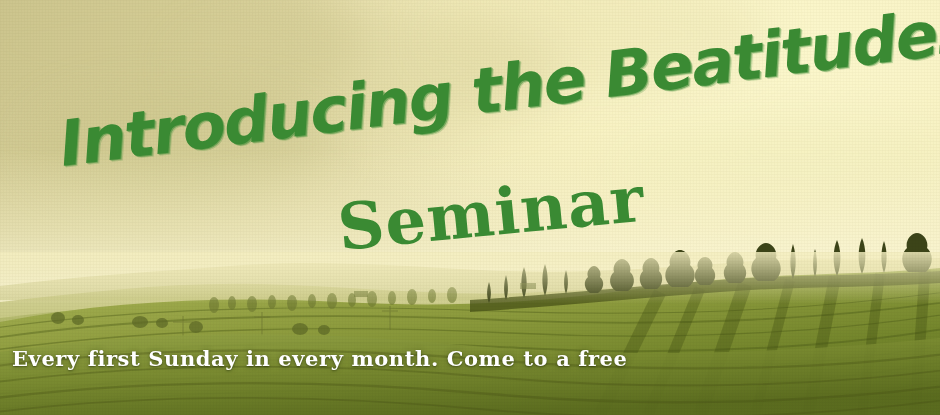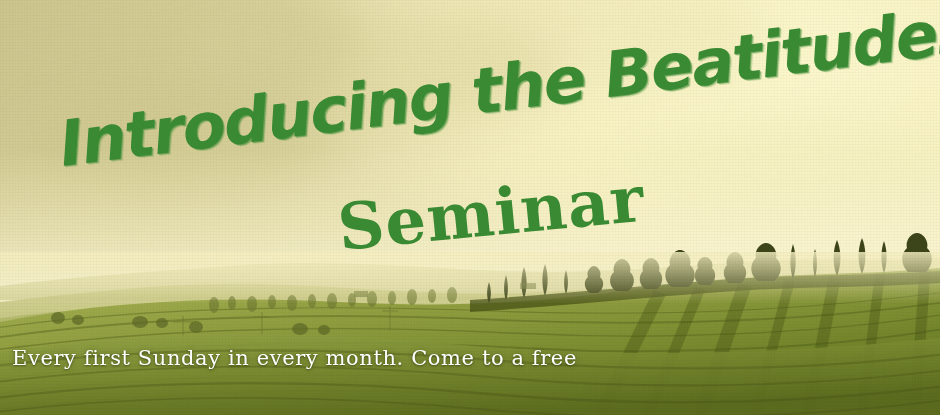--- a/index.html
+++ b/index.html
@@ -97,21 +97,21 @@
     background-image:repeating-linear-gradient(58deg,
         rgba(255,255,255,.00) 0px, rgba(255,255,255,.00) 1.4px,
         rgba(250,247,205,.55) 1.4px, rgba(250,247,205,.55) 3.0px);
     -webkit-background-clip:text; background-clip:text;
     color:#3a8a33;
   }
 
   .footer-text {
     position:absolute; left:12px; top:344px;
     font-family:"DejaVu Serif", serif;
-    font-weight:normal;
+    font-weight:bold;
     font-size:21px;
     line-height:29px;
     letter-spacing:0.6px;
     color:#ffffff;
     text-shadow:0 1px 2px rgba(30,40,10,.55), 0 0 6px rgba(30,40,10,.30);
     white-space:nowrap;
   }
   .footer-text div { height:29px; }
 </style>
 </head>

